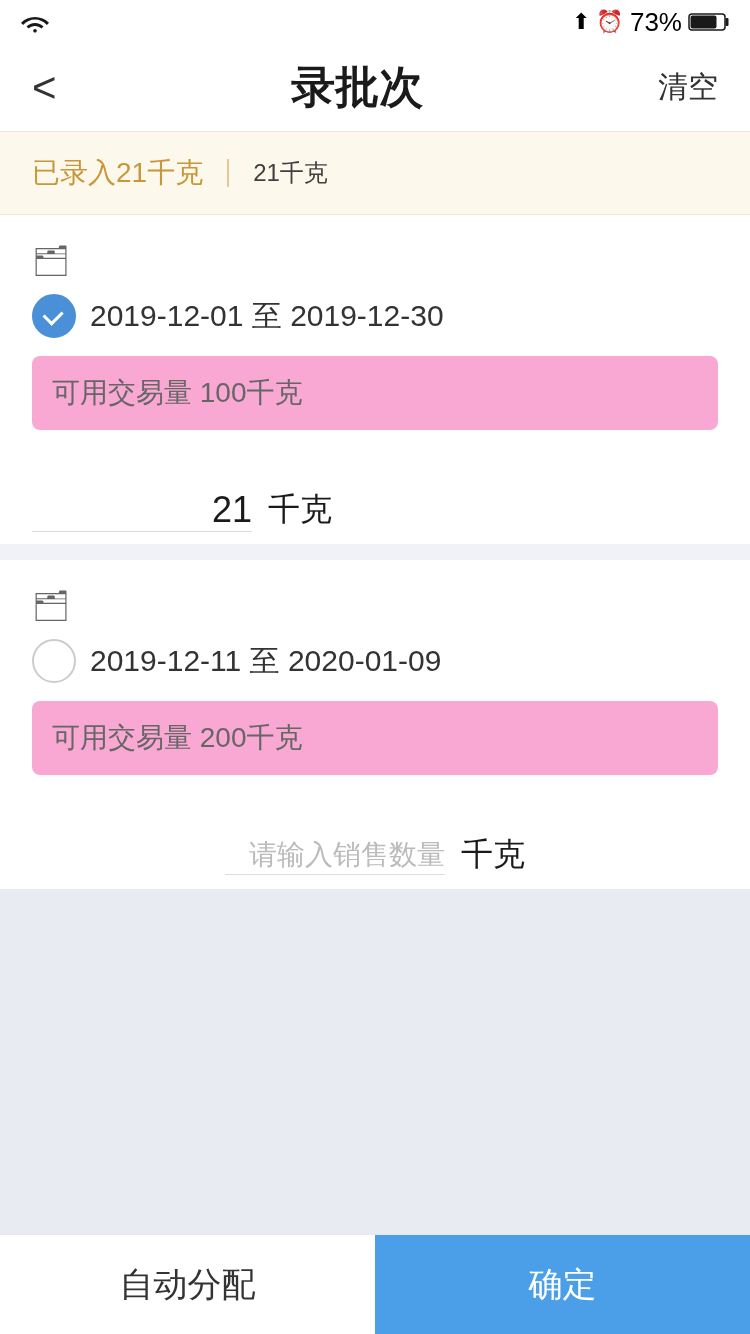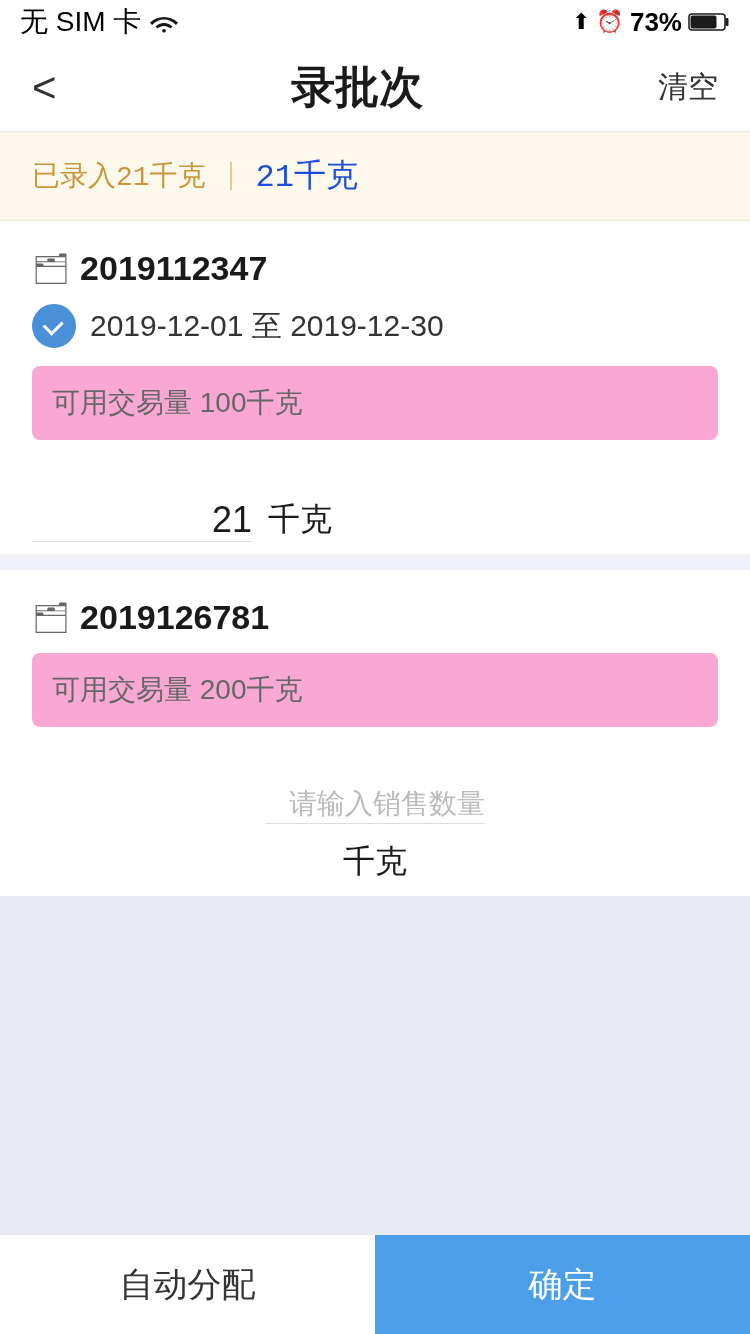--- a/index.html
+++ b/index.html
@@ -69,35 +69,34 @@
     }
 
     
     .info-banner {
       background: #fdf8ec;
       padding: 22px 32px;
       display: flex;
       align-items: center;
       gap: 24px;
       border-bottom: 1px solid #f0e8cc;
-      font-family: Liberation Mono, monospace;
     }
     .info-label {
       font-size: 28px;
       color: #c8973a;
     }
     .info-divider {
       width: 2px;
       height: 28px;
       background: #c8973a;
       opacity: 0.5;
     }
     .info-value {
-      font-size: 32px;
-      color: #1d4ed8;
+      font-size: 24px;
+      color: #404040;
     }
 
     
     .card {
       background: #fff;
       margin: 0;
       padding: 28px 32px;
     }
 
     .card-id-row {
@@ -193,21 +192,20 @@
       font-size: 28px;
       color: #bbb;
     }
     .amount-row-2 {
       display: flex;
       align-items: center;
       justify-content: center;
       padding: 20px 32px 12px;
       background: #fff;
       gap: 16px;
-      flex-direction: column;
     }
     .input-line-wrapper {
       display: flex;
       flex-direction: column;
       align-items: flex-end;
     }
 
     .gray-area {
       flex: 1;
       background: #e8ebf2;
@@ -257,31 +255,30 @@
       flex-direction: column;
     }
   </style>
 </head>
 <body>
 
 <div class="page-wrapper">
 
   <div class="status-bar">
     <div class="status-left">
-      <span>无 SIM 卡</span>
       <svg width="30" height="22" viewBox="0 0 30 22" fill="none" xmlns="http://www.w3.org/2000/svg">
         <path d="M15 18c-1 0-1.8.8-1.8 1.8s.8 1.8 1.8 1.8 1.8-.8 1.8-1.8S16 18 15 18z" fill="#1a1a1a"></path>
         <path d="M15 12c-3.3 0-6.3 1.3-8.5 3.5l2.1 2.1c1.7-1.7 4-2.7 6.4-2.7s4.7 1 6.4 2.7l2.1-2.1C21.3 13.3 18.3 12 15 12z" fill="#1a1a1a"></path>
         <path d="M15 6C9.5 6 4.6 8.2 1 11.8l2.1 2.1C6.6 10.4 10.6 8.5 15 8.5s8.4 1.9 11.9 5.4l2.1-2.1C25.4 8.2 20.5 6 15 6z" fill="#1a1a1a"></path>
       </svg>
     </div>
     <div class="status-right">
       <span style="font-size:22px;">⬆</span>
       <span style="font-size:22px;">⏰</span>
-      <span style="font-size:26px;font-weight:bold;">73%</span>
+      <span style="font-size:26px;">73%</span>
       <svg width="42" height="20" viewBox="0 0 42 20">
         <rect x="1" y="2" width="36" height="16" rx="3" ry="3" stroke="#1a1a1a" stroke-width="1.5" fill="none"></rect>
         <rect x="37.5" y="6" width="3" height="8" rx="1" fill="#1a1a1a"></rect>
         <rect x="2.5" y="3.5" width="26" height="13" rx="2" fill="#1a1a1a"></rect>
       </svg>
     </div>
   </div>
 
   <div class="nav-bar">
     <span class="nav-back">&lt;</span>
@@ -293,21 +290,20 @@
     <span class="info-label">已录入21千克</span>
     <div class="info-divider"></div>
     <span class="info-value">21千克</span>
   </div>
 
   <div class="content-area">
 
     <div class="card">
       <div class="card-id-row">
         <span class="card-id-icon">🗂</span>
-        <span class="card-id-text">2019112347</span>
       </div>
       <div class="card-date-row">
         <div class="radio-btn checked"></div>
         <span class="card-date-text">2019-12-01 至 2019-12-30</span>
       </div>
       <div class="avail-box">
         <span class="avail-text">可用交易量 100千克</span>
       </div>
     </div>
 
@@ -317,21 +313,24 @@
         <div class="amount-underline"></div>
       </div>
       <span class="amount-unit">千克</span>
     </div>
 
     <div class="divider-section"></div>
 
     <div class="card">
       <div class="card-id-row">
         <span class="card-id-icon">🗂</span>
-        <span class="card-id-text">2019126781</span>
+      </div>
+      <div class="card-date-row">
+        <div class="radio-btn"></div>
+        <span class="card-date-text">2019-12-11 至 2020-01-09</span>
       </div>
       <div class="avail-box">
         <span class="avail-text">可用交易量 200千克</span>
       </div>
     </div>
 
     <div class="amount-row-2">
       <div class="input-line-wrapper">
         <span class="amount-input-placeholder">请输入销售数量</span>
         <div class="amount-underline"></div>

